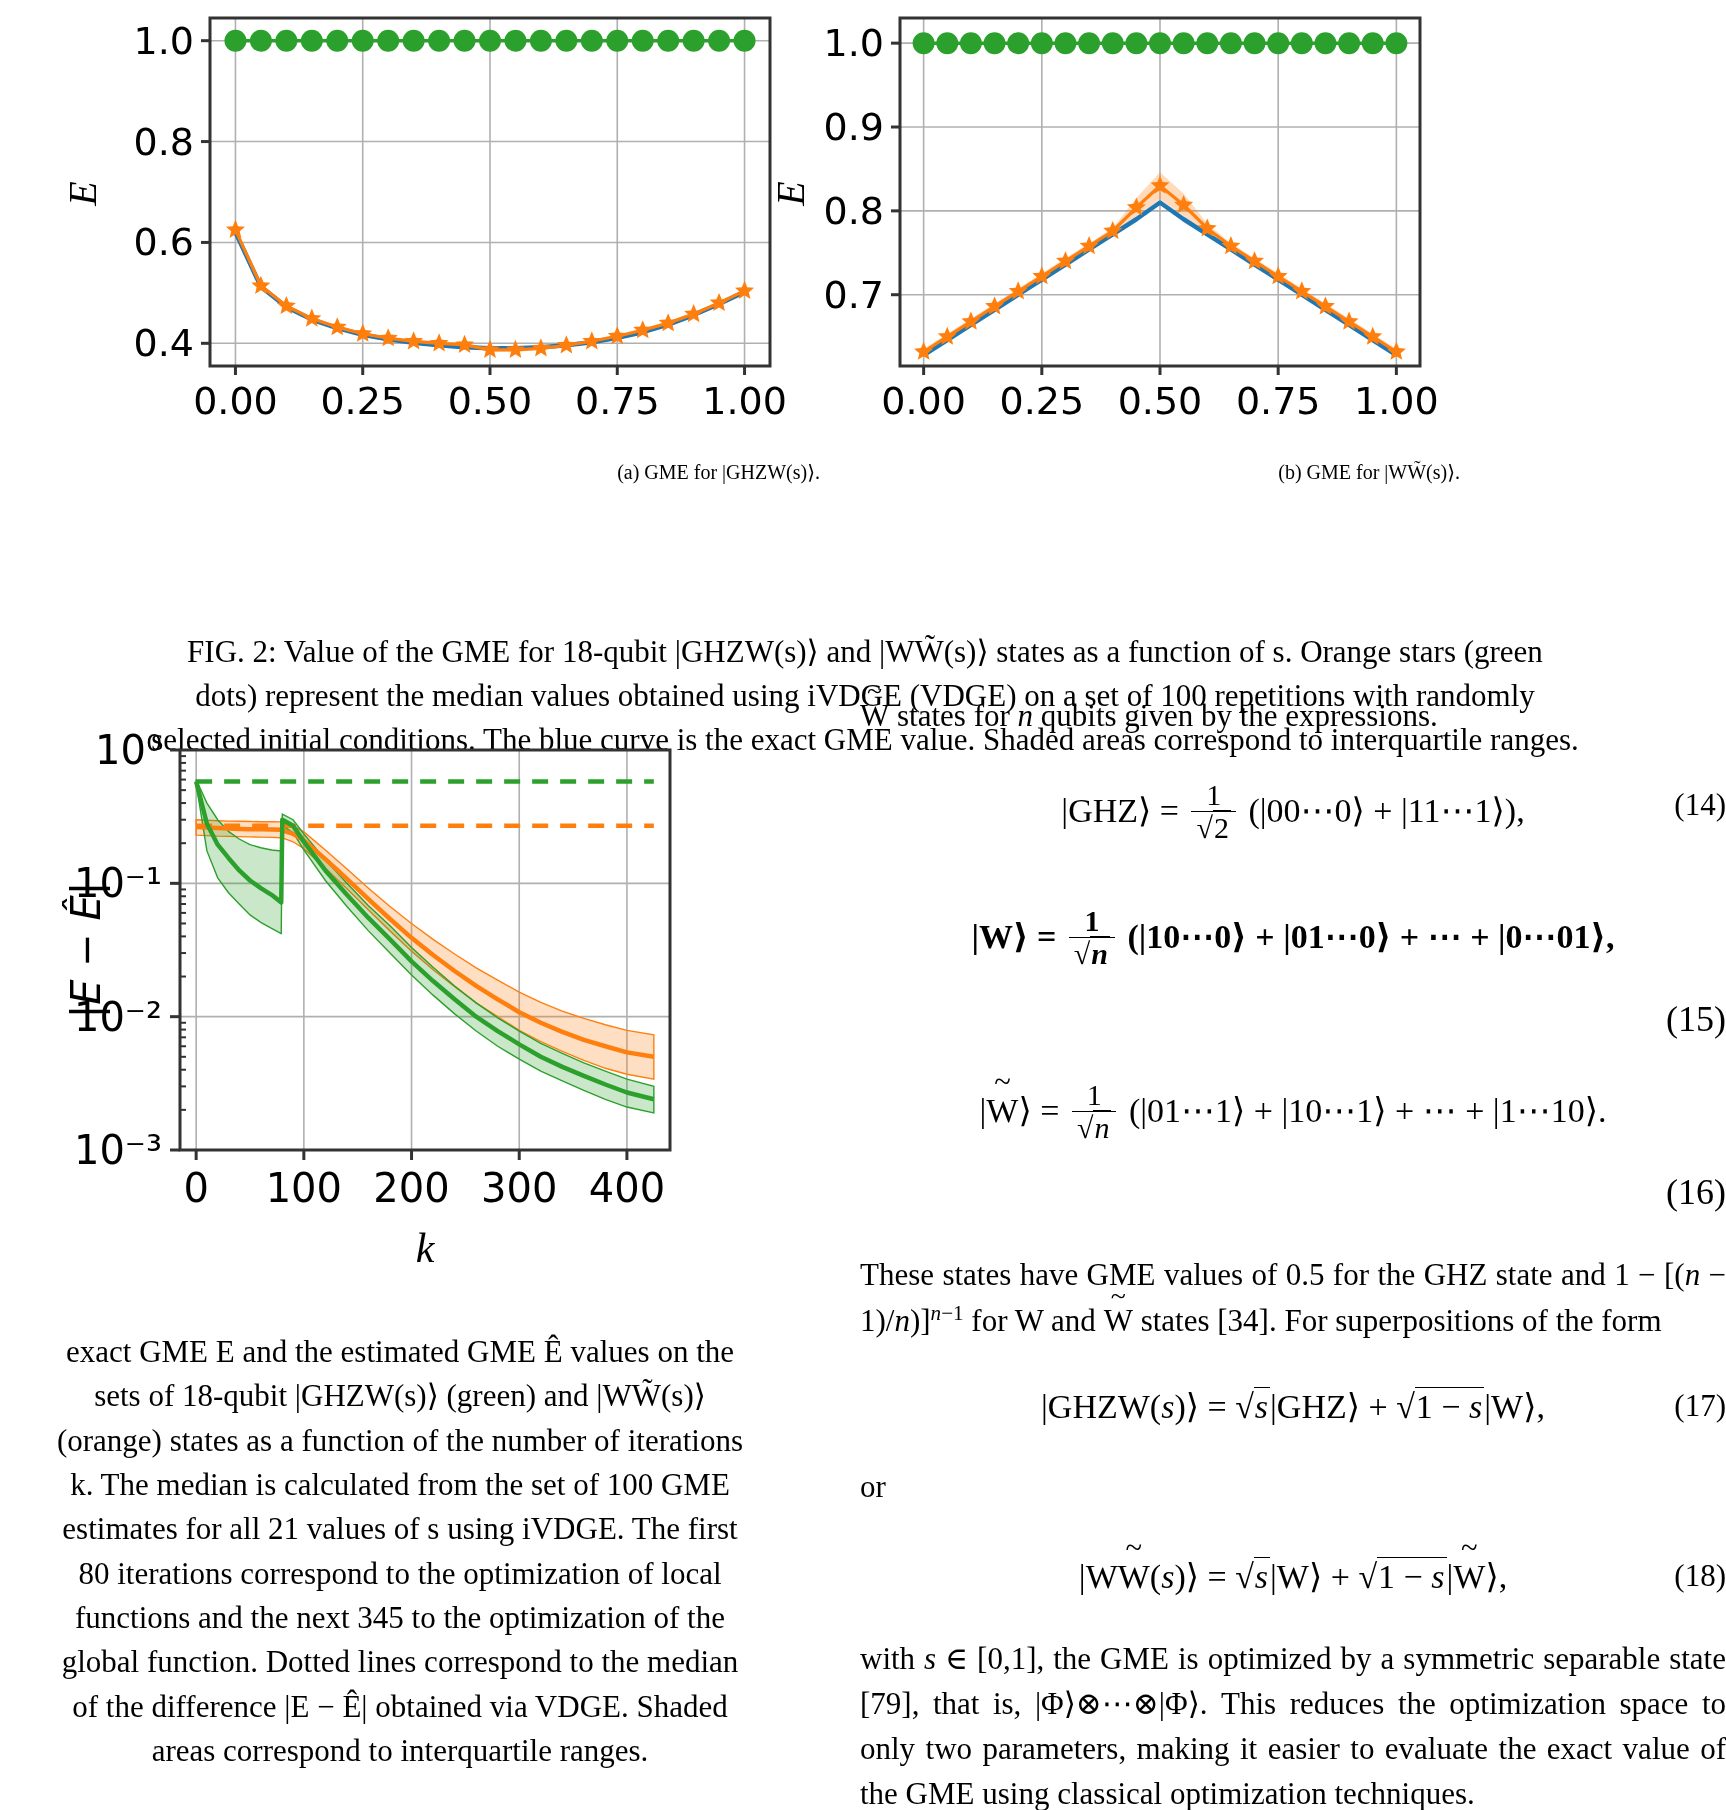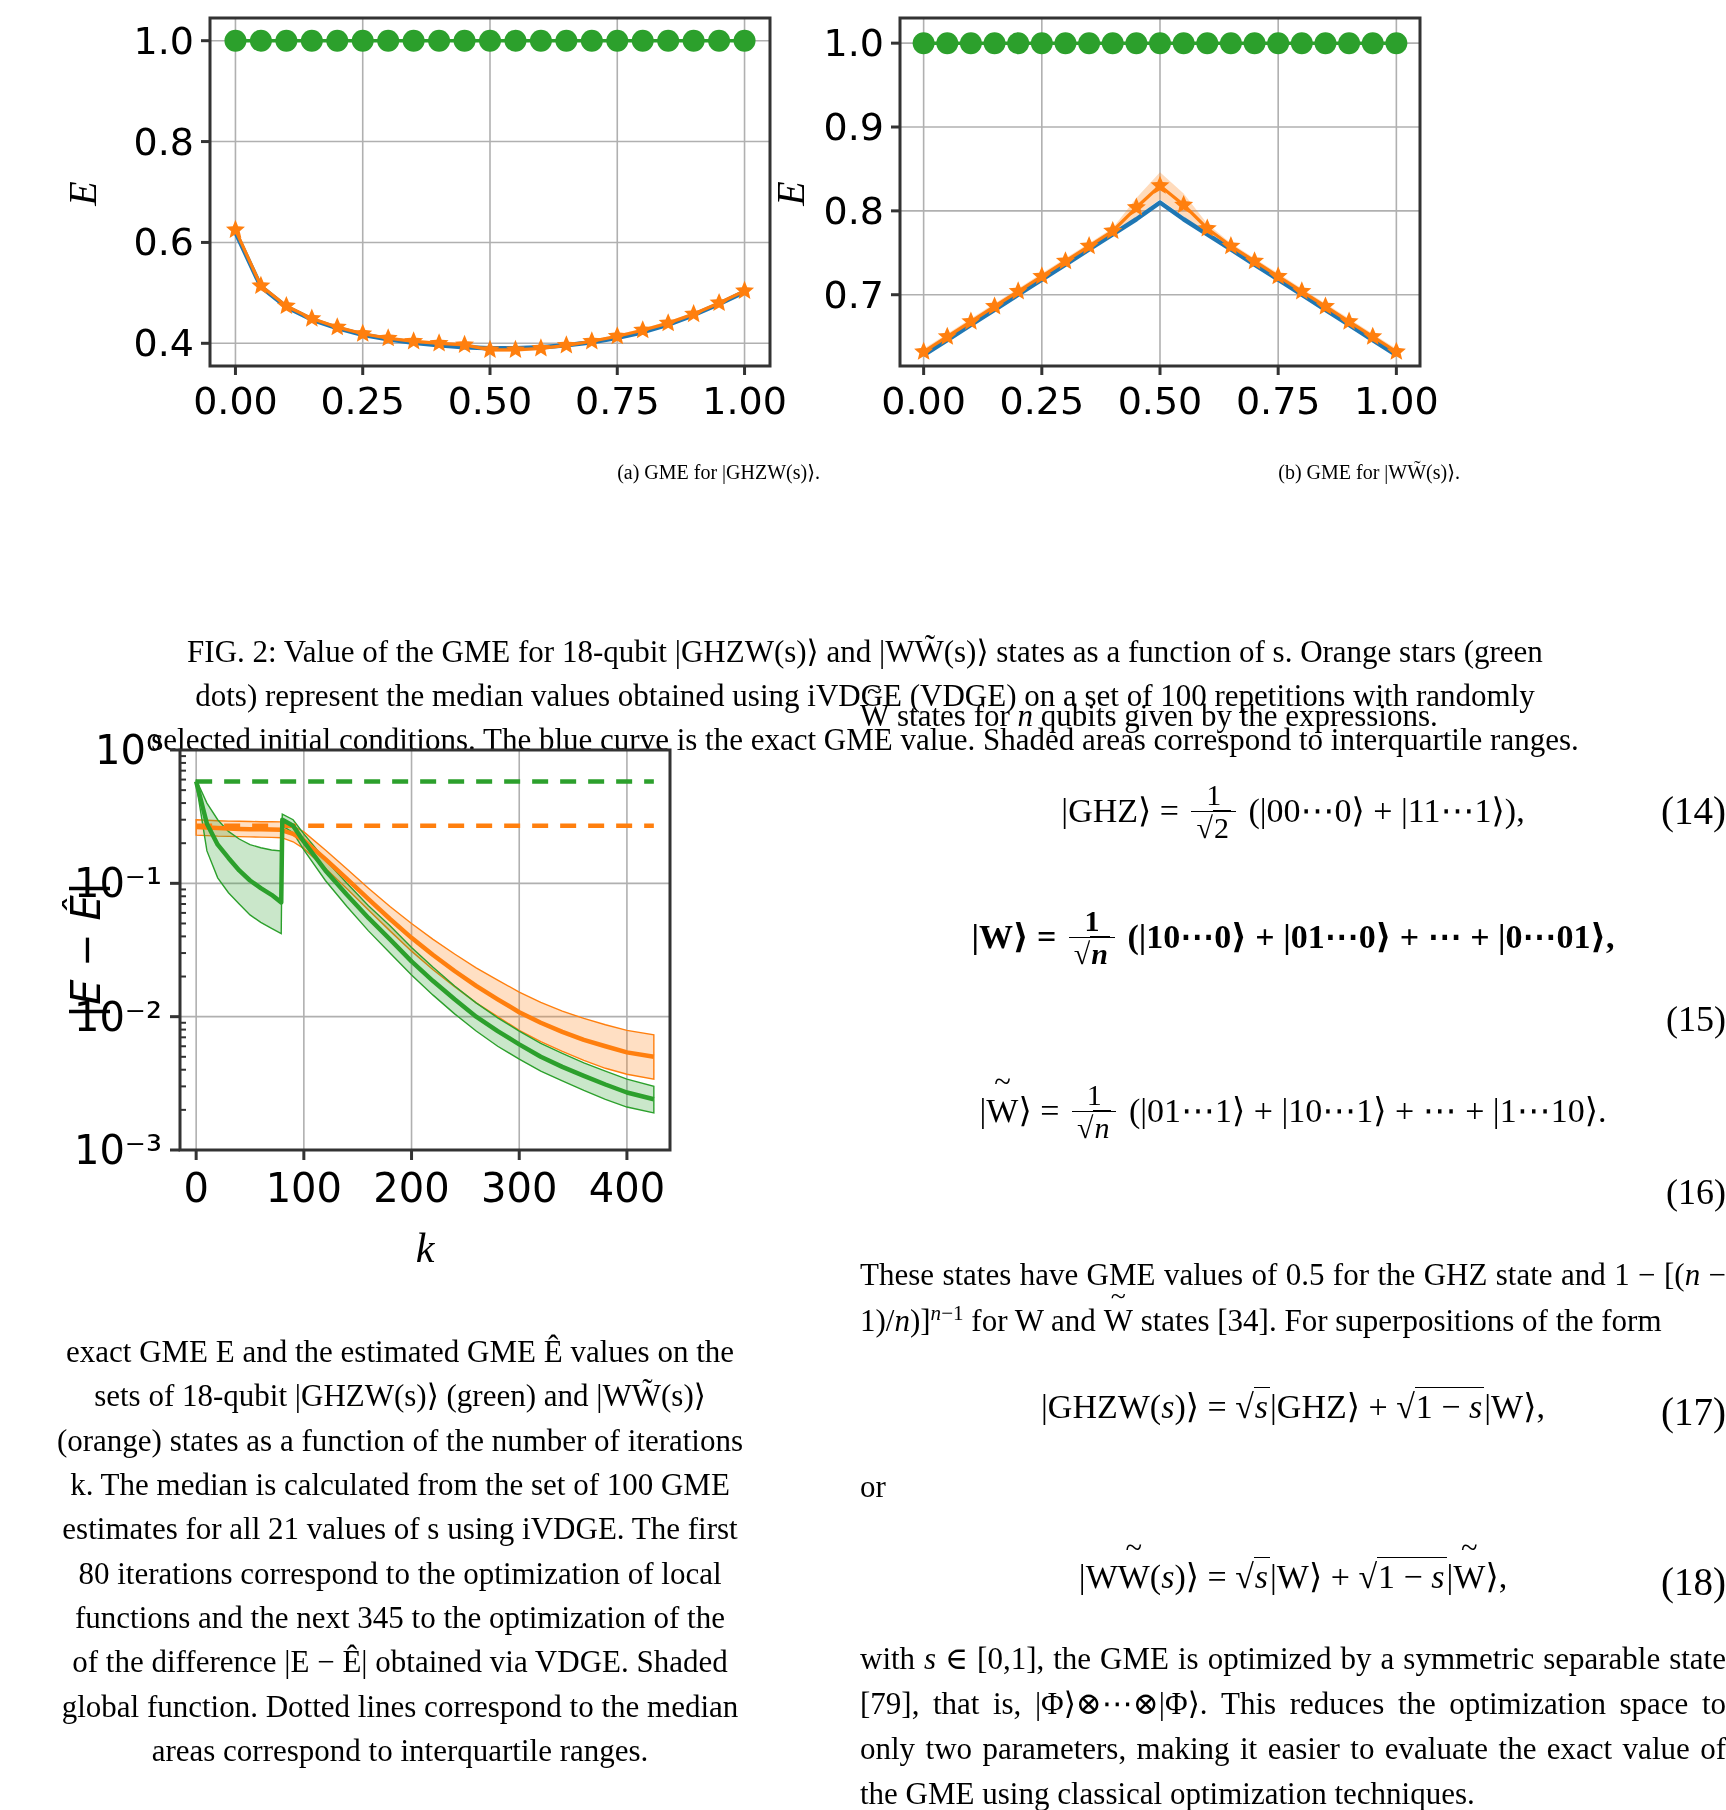--- a/index.html
+++ b/index.html
@@ -42,21 +42,21 @@
   .rightcol{position:absolute;left:860px;top:690px;width:866px;height:1120px;
             font-size:31px;line-height:1.45;}
 
   .fig3wrap{position:absolute;left:60px;top:20px;width:700px;height:600px;}
   .fig3cap{position:absolute;left:20px;top:640px;width:760px;
            font-size:31px;line-height:1.43;text-align:center;}
   .fig3cap .l{display:block;}
 
   .para{text-align:justify;margin:0 0 0 0;}
   .eq{position:relative;text-align:center;font-size:34px;margin:22px 0;}
-  .eqnum{position:absolute;right:0;font-size:39px;}
+  .eqnum{position:absolute;right:0;font-size:31px;}
   .eqnum-solo{text-align:right;font-size:36px;margin:-6px 0 0 0;}
   .ref{color:#000000;}
   i{font-family:"Liberation Serif","DejaVu Serif",serif;}
 
   .frac{display:inline-block;vertical-align:-0.55em;text-align:center;
         margin:0 4px;font-size:30px;line-height:1.08;}
   .frac .num{display:block;border-bottom:1.6px solid #000;padding:0 5px;}
   .frac .den{display:block;padding:0 5px;}
   .sqrt{white-space:nowrap;}
   .sqrt .rad{border-top:1.6px solid #000;padding:0 2px 0 1px;}
@@ -314,22 +314,22 @@
     </div>
 
     <div class="fig3cap">
       <span class="l">exact GME E and the estimated GME Ê values on the</span>
       <span class="l">sets of 18-qubit |GHZW(s)⟩ (green) and |WW̃(s)⟩</span>
       <span class="l">(orange) states as a function of the number of iterations</span>
       <span class="l">k. The median is calculated from the set of 100 GME</span>
       <span class="l">estimates for all 21 values of s using iVDGE. The first</span>
       <span class="l">80 iterations correspond to the optimization of local</span>
       <span class="l">functions and the next 345 to the optimization of the</span>
+      <span class="l">global function. Dotted lines correspond to the median</span>
       <span class="l">of the difference |E − Ê| obtained via VDGE. Shaded</span>
-      <span class="l">global function. Dotted lines correspond to the median</span>
       <span class="l">areas correspond to interquartile ranges.</span>
     </div>
   </div>
 
   <div class="rightcol">
 
     <p class="para" style="margin-top:4px;">
       <span class="ov"><span class="tl">~</span>W</span>
       <span> states for <i>n</i> qubits given by the expressions.</span>
     </p>

